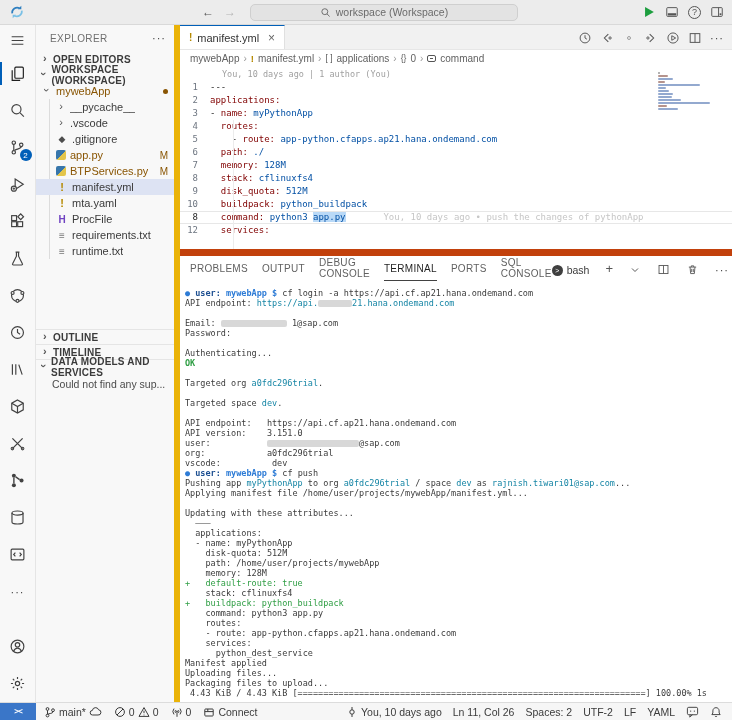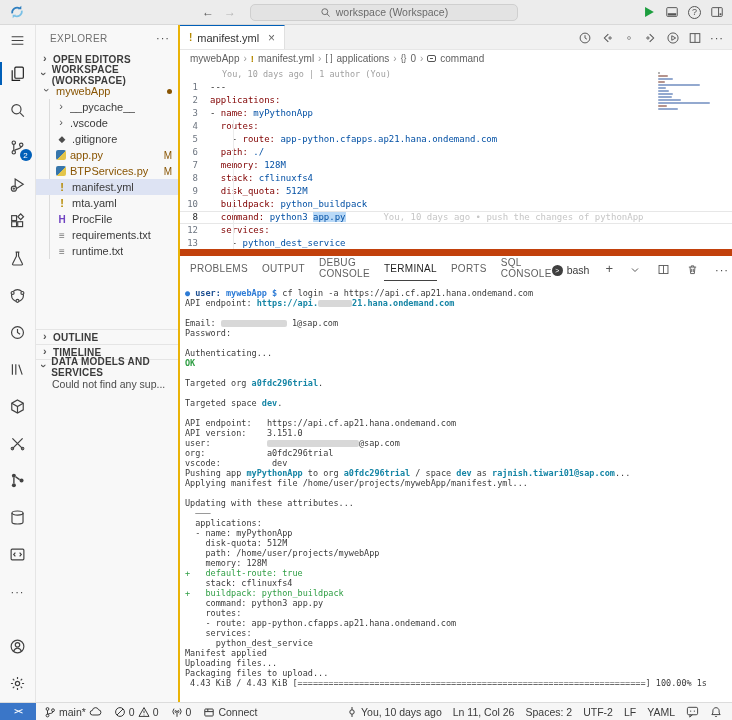--- a/index.html
+++ b/index.html
@@ -25,21 +25,21 @@
   .activitybar{width:36px;background:#f8f8f8;border-right:1px solid #e5e5e5;display:flex;flex-direction:column;align-items:center;flex-shrink:0;}
   .ab-item{width:36px;height:37px;display:flex;align-items:center;justify-content:center;position:relative;color:#424242;}
   .ab-item.menu{height:30px;}
   .ab-item.act::before{content:"";position:absolute;left:0;top:7px;bottom:7px;width:2px;background:#005fb8;}
   .ab-badge{position:absolute;right:4px;bottom:5px;min-width:12px;height:12px;border-radius:7px;background:#005fb8;color:#fff;
     font-size:8px;display:flex;align-items:center;justify-content:center;padding:0 2px;}
   .ab-bottom{margin-top:auto;}
   .dots3{font-size:11px;color:#424242;letter-spacing:1px;}
 
   
-  .sidebar{width:144px;background:#f8f8f8;border-right:2px solid #eab308;display:flex;flex-direction:column;flex-shrink:0;font-size:11px;color:#3b3b3b;}
+  .sidebar{width:144px;background:#f8f8f8;border-right:6px solid #eab308;display:flex;flex-direction:column;flex-shrink:0;font-size:11px;color:#3b3b3b;}
   .sb-header{height:26px;display:flex;align-items:center;padding:0 8px 0 14px;font-size:10px;color:#6f6f6f;letter-spacing:.4px;}
   .sb-header .dots3{margin-left:auto;}
   .sb-row{height:16px;display:flex;align-items:center;gap:3px;padding-left:4px;font-weight:700;font-size:10px;letter-spacing:.2px;}
   .sb-row.border{border-top:1px solid #e5e5e5;height:15px;}
   .chev{display:inline-block;color:#555;font-size:11px;width:10px;text-align:center;transform:translateY(-1px);}
   .chev.down{transform:rotate(90deg) translateX(-1px);}
   .tree{height:176px;position:relative;}
   .tree-guide{position:absolute;left:13px;top:16px;height:160px;border-left:1px solid #dcdcdc;}
   .trow{height:16px;display:flex;align-items:center;gap:4px;padding-right:6px;white-space:nowrap;position:relative;}
   .trow.sel{background:#dde3f3;}
@@ -96,21 +96,21 @@
   .ptab.act{color:#1f1f1f;border-color:#424242;}
   .panel-actions{margin-left:auto;display:flex;align-items:flex-end;gap:16px;color:#555;font-size:11px;}
   .shell{display:flex;align-items:center;gap:4px;font-size:10.5px;color:#3b3b3b;}
   .shell-ic{width:11px;height:11px;border-radius:50%;background:#3f3f3f;color:#fff;font-size:7px;
     display:flex;align-items:center;justify-content:center;}
   .term{flex:1;overflow:hidden;padding:7px 0 0 5px;font-family:"DejaVu Sans Mono",monospace;}
   .tl{height:10px;line-height:10px;font-size:8.5px;white-space:pre;}
   .x-d{color:#3b3b3b;}
   .x-nb{color:#1d4f91;font-weight:700;}
   .x-cb{color:#2e7cd6;font-weight:700;}
-  .x-tb{color:#1585a5;font-weight:700;}
+  .x-tb{color:#1585a5;font-weight:400;}
   .x-gb{color:#2f9e44;font-weight:700;}
   .x-gn{color:#2f9e44;}
   .x-st{color:#9a9a9a;text-decoration:line-through;}
   .x-dot{color:#2e7cd6;}
   .redact{display:inline-block;height:7px;background:#d8d8d8;border-radius:2px;vertical-align:middle;}
 
   
   .statusbar{height:18px;background:#f6f6f6;border-top:1px solid #dcdcdc;display:flex;align-items:center;font-size:10.5px;color:#3b3b3b;}
   .sb-remote{width:36px;height:100%;background:#3a76c8;color:#fff;display:flex;align-items:center;justify-content:center;}
   .rem-ic{font-family:"DejaVu Sans Mono",monospace;font-size:8px;font-weight:700;letter-spacing:-1px;}
@@ -413,21 +413,20 @@
           <div class="cl"><span class="ln">3</span><span class="lbody"><span class="c-d">- </span><span class="c-k">name:</span><span class="c-d"> </span><span class="c-v">myPythonApp</span></span></div>
           <div class="cl"><span class="ln">4</span><span class="lbody"><span class="c-d">  </span><span class="c-k">routes:</span></span></div>
           <div class="cl"><span class="ln">5</span><span class="lbody"><span class="c-d">    - </span><span class="c-k">route:</span><span class="c-d"> </span><span class="c-v">app-python.cfapps.ap21.hana.ondemand.com</span></span></div>
           <div class="cl"><span class="ln">6</span><span class="lbody"><span class="c-d">  </span><span class="c-k">path:</span><span class="c-d"> </span><span class="c-v">./</span></span></div>
           <div class="cl"><span class="ln">7</span><span class="lbody"><span class="c-d">  </span><span class="c-k">memory:</span><span class="c-d"> </span><span class="c-v">128M</span></span></div>
           <div class="cl"><span class="ln">8</span><span class="lbody"><span class="c-d">  </span><span class="c-k">stack:</span><span class="c-d"> </span><span class="c-v">cflinuxfs4</span></span></div>
           <div class="cl"><span class="ln">9</span><span class="lbody"><span class="c-d">  </span><span class="c-k">disk_quota:</span><span class="c-d"> </span><span class="c-v">512M</span></span></div>
           <div class="cl"><span class="ln">10</span><span class="lbody"><span class="c-d">  </span><span class="c-k">buildpack:</span><span class="c-d"> </span><span class="c-v">python_buildpack</span></span></div>
           <div class="cl cur"><span class="ln">8</span><span class="lbody"><span class="c-d">  </span><span class="c-k">command:</span><span class="c-d"> </span><span class="c-v">python3 </span><span class="c-vs">app.py</span><span class="c-d">       </span><span class="c-g">You, 10 days ago • push the changes of pythonApp</span></span></div>
           <div class="cl"><span class="ln">12</span><span class="lbody"><span class="c-d">  </span><span class="c-k">services:</span></span></div>
-          <div class="cl"><span class="ln">13</span><span class="lbody"><span class="c-d">    - </span><span class="c-v">python_dest_service</span></span></div>
         </div>
       <div class="indent-guide"></div>
       <div class="minimap">
           <div class="mbar" style="width: 2.4px; background: rgb(154, 154, 154);"></div>
           <div class="mbar" style="width: 10.4px; background: rgb(181, 147, 140);"></div>
           <div class="mbar" style="width: 15.2px; background: rgb(147, 169, 207);"></div>
           <div class="mbar" style="width: 7.2px; background: rgb(181, 147, 140);"></div>
           <div class="mbar" style="width: 42.4px; background: rgb(147, 169, 207);"></div>
           <div class="mbar" style="width: 8px; background: rgb(147, 169, 207);"></div>
           <div class="mbar" style="width: 11.2px; background: rgb(147, 169, 207);"></div>
@@ -485,20 +484,21 @@
           <div class="tl"></div>
           <div class="tl"><span class="x-d">Targeted org </span><span class="x-tb">a0fdc296trial</span><span class="x-d">.</span></div>
           <div class="tl"></div>
           <div class="tl"><span class="x-d">Targeted space </span><span class="x-tb">dev</span><span class="x-d">.</span></div>
           <div class="tl"></div>
           <div class="tl"><span class="x-d">API endpoint:   https://api.cf.ap21.hana.ondemand.com</span></div>
           <div class="tl"><span class="x-d">API version:    3.151.0</span></div>
           <div class="tl"><span class="x-d">user:           </span><span class="redact" style="width: 92px;"></span><span class="x-d">@sap.com</span></div>
           <div class="tl"><span class="x-d">org:            a0fdc296trial</span></div>
           <div class="tl"><span class="x-d">vscode:          dev</span></div>
+          <div class="tl"><span class="x-dot">● </span><span class="x-nb">user: </span><span class="x-cb">mywebApp </span><span class="x-cb">$ </span><span class="x-d">cf push</span></div>
           <div class="tl"><span class="x-d">Pushing app </span><span class="x-tb">myPythonApp</span><span class="x-d"> to org </span><span class="x-tb">a0fdc296trial</span><span class="x-d"> / space </span><span class="x-tb">dev</span><span class="x-d"> as </span><span class="x-tb">rajnish.tiwari01@sap.com</span><span class="x-d">...</span></div>
           <div class="tl"><span class="x-d">Applying manifest file /home/user/projects/mywebApp/manifest.yml...</span></div>
           <div class="tl"></div>
           <div class="tl"><span class="x-d">Updating with these attributes...</span></div>
           <div class="tl"><span class="x-d">  </span><span class="x-st">---</span></div>
           <div class="tl"><span class="x-d">  applications:</span></div>
           <div class="tl"><span class="x-d">  - name: myPythonApp</span></div>
           <div class="tl"><span class="x-d">    disk-quota: 512M</span></div>
           <div class="tl"><span class="x-d">    path: /home/user/projects/mywebApp</span></div>
           <div class="tl"><span class="x-d">    memory: 128M</span></div>

